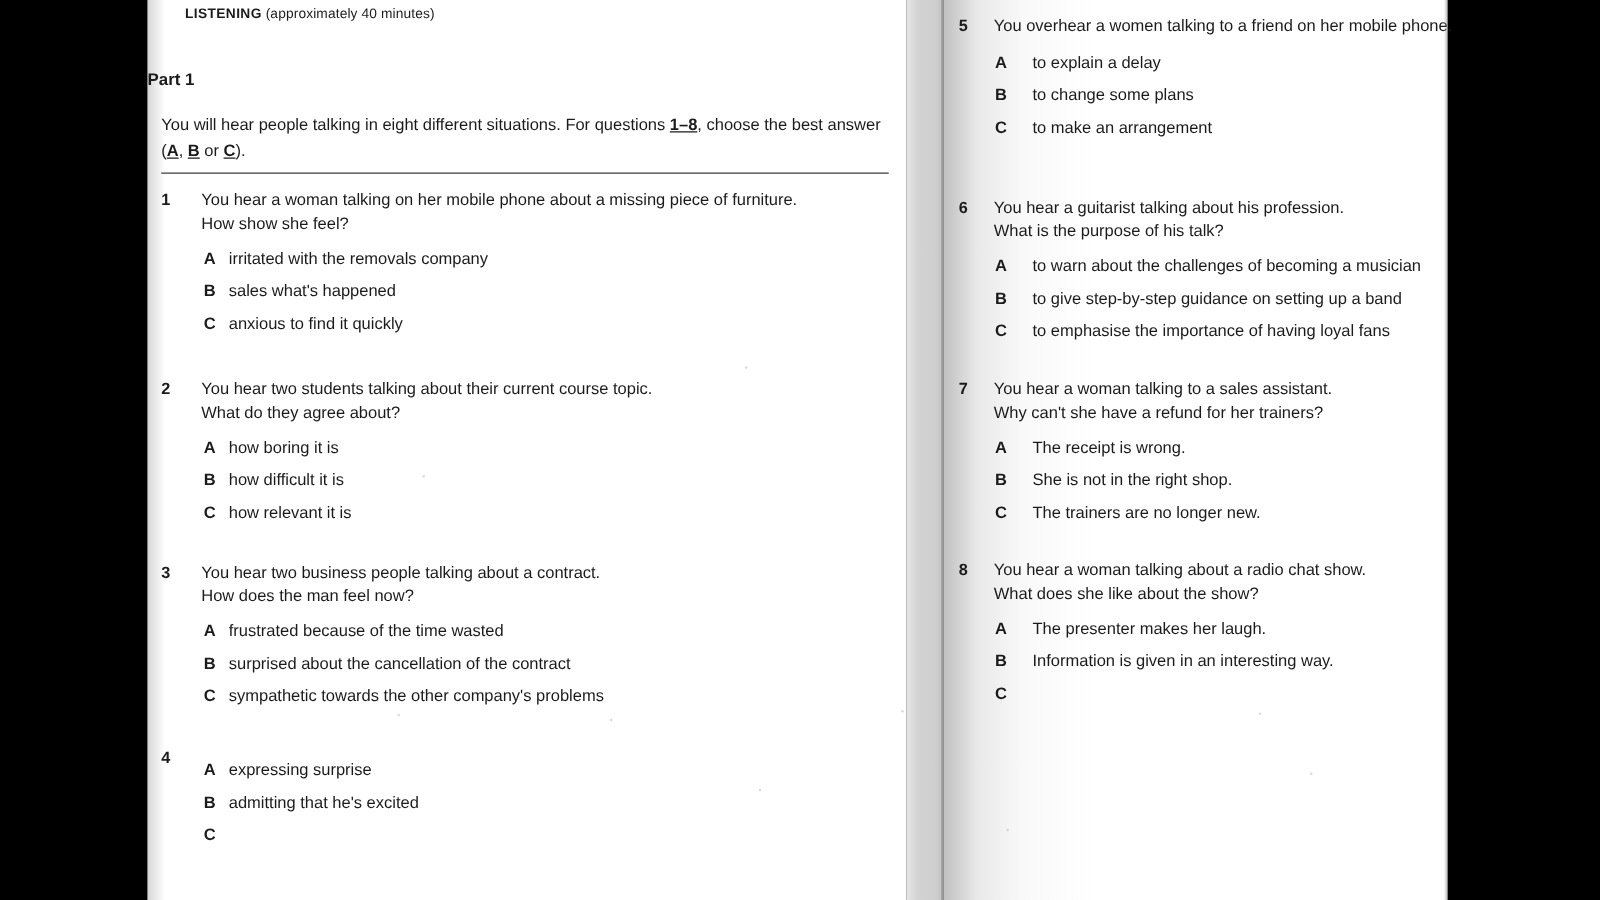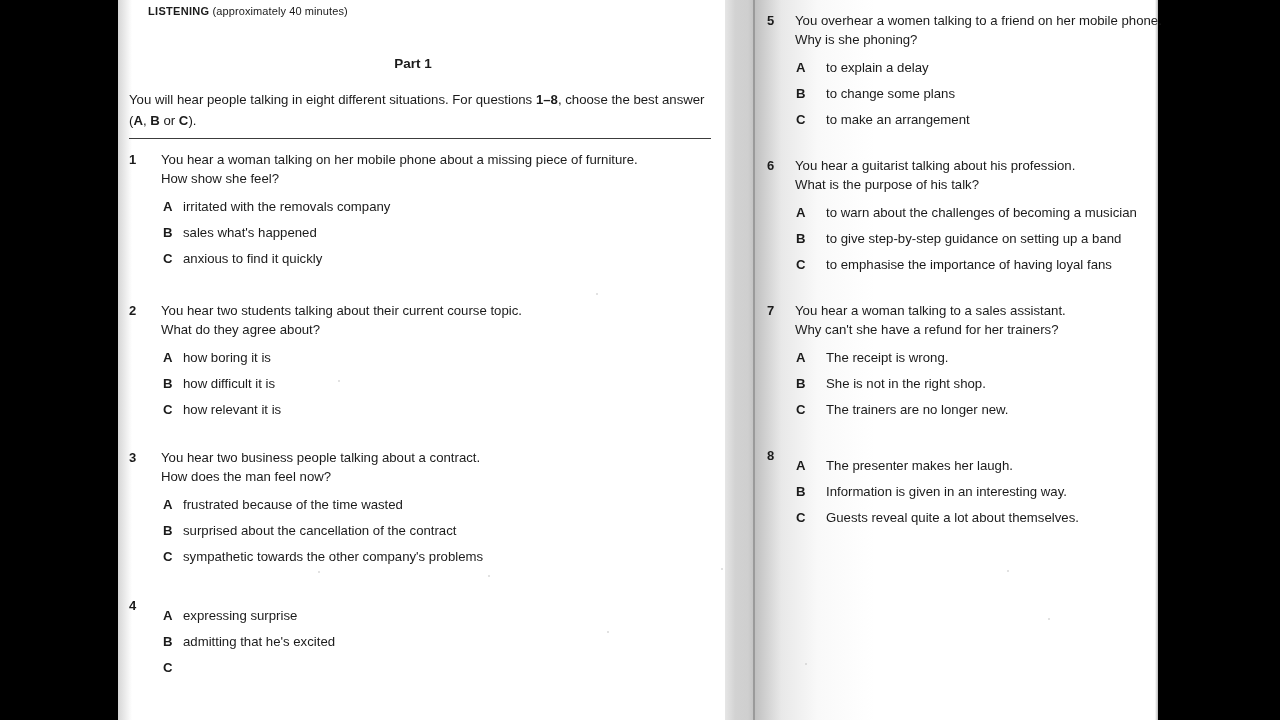--- a/index.html
+++ b/index.html
@@ -107,34 +107,33 @@
     margin-left: 19px;
   }
   .title b { font-weight: bold; letter-spacing: 0.3px; }
   .title span.reg { font-weight: normal; }
 
   .part-heading {
     position: absolute;
     left: 0;
     top: 56px;
     width: 590px;
-    text-align: center;
     font-size: 13.5px;
     font-weight: bold;
   }
 
   .instructions {
     position: absolute;
     left: 11px;
     top: 89px;
     width: 586px;
     font-size: 13.2px;
     line-height: 21px;
   }
-  .instructions b { font-weight: bold; }
+  .instructions b { font-weight: bold; text-decoration: underline; }
 
   .rule {
     position: absolute;
     left: 11px;
     top: 138px;
     width: 582px;
     height: 1px;
     background: #3c3c3c;
   }
 
@@ -315,21 +314,20 @@
   <div class="gutter"></div>
   <div class="gutter-edge"></div>
 
   <div class="page-right">
     <div class="sheet">
 
       <div class="q" style="left:12px; top:12px;">
         <div class="qnum">5</div>
         <div class="stem">
           <span class="stem-line">You overhear a women talking to a friend on her mobile phone.</span>
-          <span class="stem-line">Why is she phoning?</span>
         </div>
         <div class="options">
           <div class="opt">
             <span class="letter">A</span>
             <span class="otext">to explain a delay</span>
           </div>
           <div class="opt">
             <span class="letter">B</span>
             <span class="otext">to change some plans</span>
           </div>
@@ -379,32 +377,35 @@
           </div>
           <div class="opt">
             <span class="letter">C</span>
             <span class="otext">The trainers are no longer new.</span>
           </div>
         </div>
       </div>
 
       <div class="q" style="left:12px; top:447px;">
         <div class="qnum">8</div>
+        <div class="stem">
+          <span class="stem-line">You hear a woman talking about a radio chat show.</span>
+          <span class="stem-line">What does she like about the show?</span>
+        </div>
         <div class="options">
           <div class="opt">
             <span class="letter">A</span>
             <span class="otext">The presenter makes her laugh.</span>
           </div>
           <div class="opt">
             <span class="letter">B</span>
             <span class="otext">Information is given in an interesting way.</span>
           </div>
           <div class="opt">
             <span class="letter">C</span>
-            <span class="otext">Guests reveal quite a lot about themselves.</span>
           </div>
         </div>
       </div>
 
       <div class="speckle">
         <i style="left:252px; top:570px;"></i>
         <i style="left:293px; top:618px;"></i>
         <i style="left:50px; top:663px;"></i>
       </div>
 

